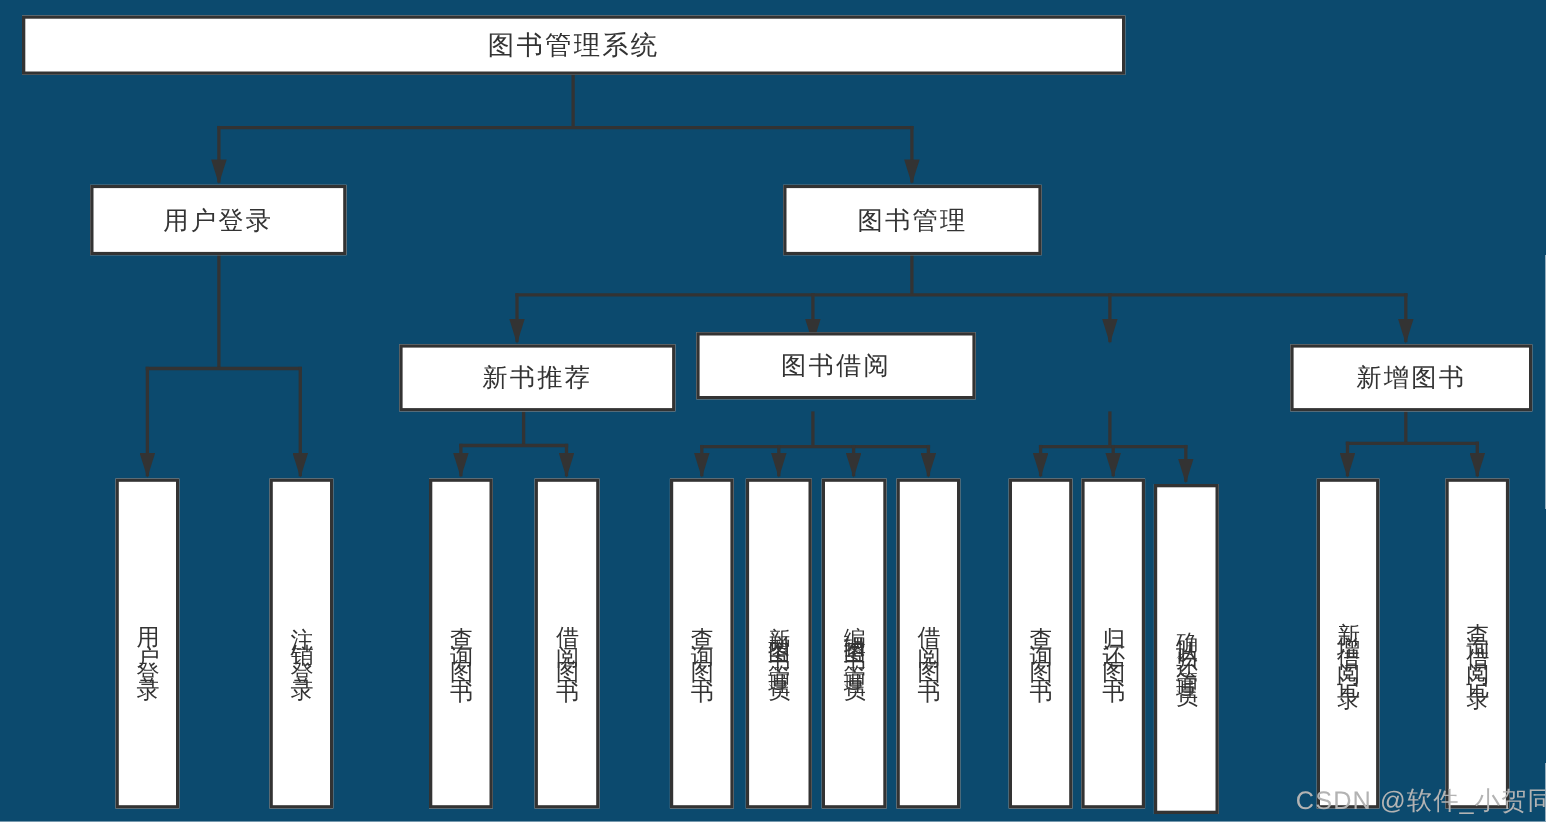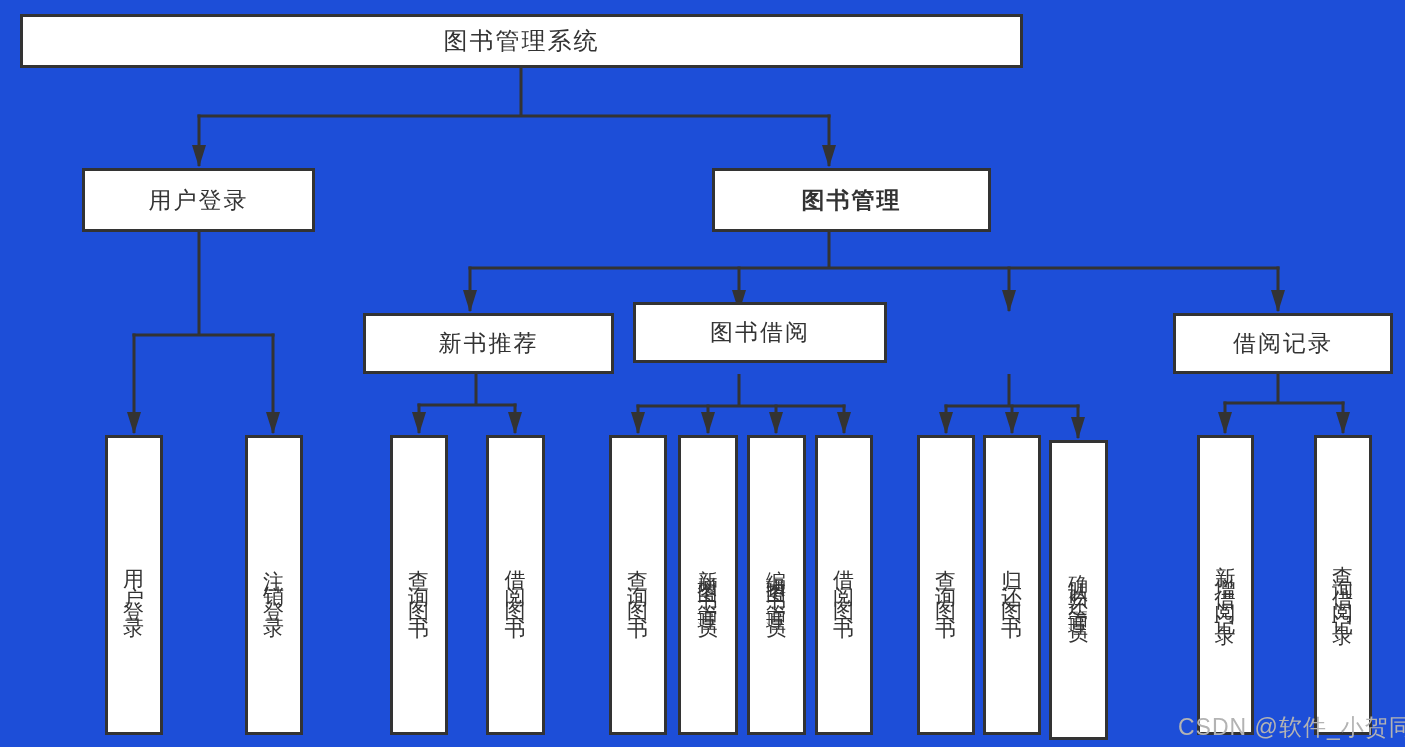--- a/index.html
+++ b/index.html
@@ -1,19 +1,19 @@
 <!DOCTYPE html>
 <html><head>
 <meta charset="utf-8">
 <style>
   html,body{margin:0;padding:0;background:#ffffff;}
   #canvas{
     position:relative;
     width:1405px;height:747px;
-    background:#1d4ed8;
+    background:#0c4a6e;
     font-family:"Liberation Sans","DejaVu Sans",sans-serif;
     color:#333333;
     overflow:hidden;
   }
   #wires{position:absolute;left:0;top:0;width:1405px;height:747px;}
   .node{
     position:absolute;
     box-sizing:border-box;
     border:3px solid #333333;
     background:#ffffff;
@@ -96,25 +96,25 @@
       <path d="M1278 374 L1278 403"></path>
       <path d="M1223.5 403 L1344.5 403"></path>
       <path d="M1225 401.5 L1225 433" marker-end="url(#arrow)"></path>
       <path d="M1343 401.5 L1343 433" marker-end="url(#arrow)"></path>
     </g>
   </svg>
 
   <div class="node rootbox" style="left:20px;top:14px;width:1003px;height:54px;">图书管理系统</div>
 
   <div class="node hbox" style="left:82px;top:168px;width:233px;height:64px;">用户登录</div>
-  <div class="node hbox" style="left:712px;top:168px;width:279px;height:64px;font-weight:bold;">图书管理</div>
+  <div class="node hbox" style="left:712px;top:168px;width:235px;height:64px;">图书管理</div>
 
   <div class="node hbox" style="left:363px;top:313px;width:251px;height:61px;">新书推荐</div>
   <div class="node hbox" style="left:633px;top:302px;width:254px;height:61px;">图书借阅</div>
-  <div class="node hbox" style="left:1173px;top:313px;width:220px;height:61px;">借阅记录</div>
+  <div class="node hbox" style="left:1173px;top:313px;width:220px;height:61px;">新增图书</div>
 
   <div class="node leaf" style="left:105px;top:435px;width:58px;height:300px;">用户登录</div>
   <div class="node leaf" style="left:245px;top:435px;width:58px;height:300px;">注销登录</div>
 
   <div class="node leaf" style="left:390px;top:435px;width:58px;height:300px;">查询图书</div>
   <div class="node leaf" style="left:486px;top:435px;width:59px;height:300px;">借阅图书</div>
 
   <div class="node leaf" style="left:609px;top:435px;width:58px;height:300px;">查询图书</div>
   <div class="node leaf long" style="left:678px;top:435px;width:60px;height:300px;">新增图书（管理员）</div>
   <div class="node leaf long" style="left:747px;top:435px;width:59px;height:300px;">编辑图书（管理员）</div>

